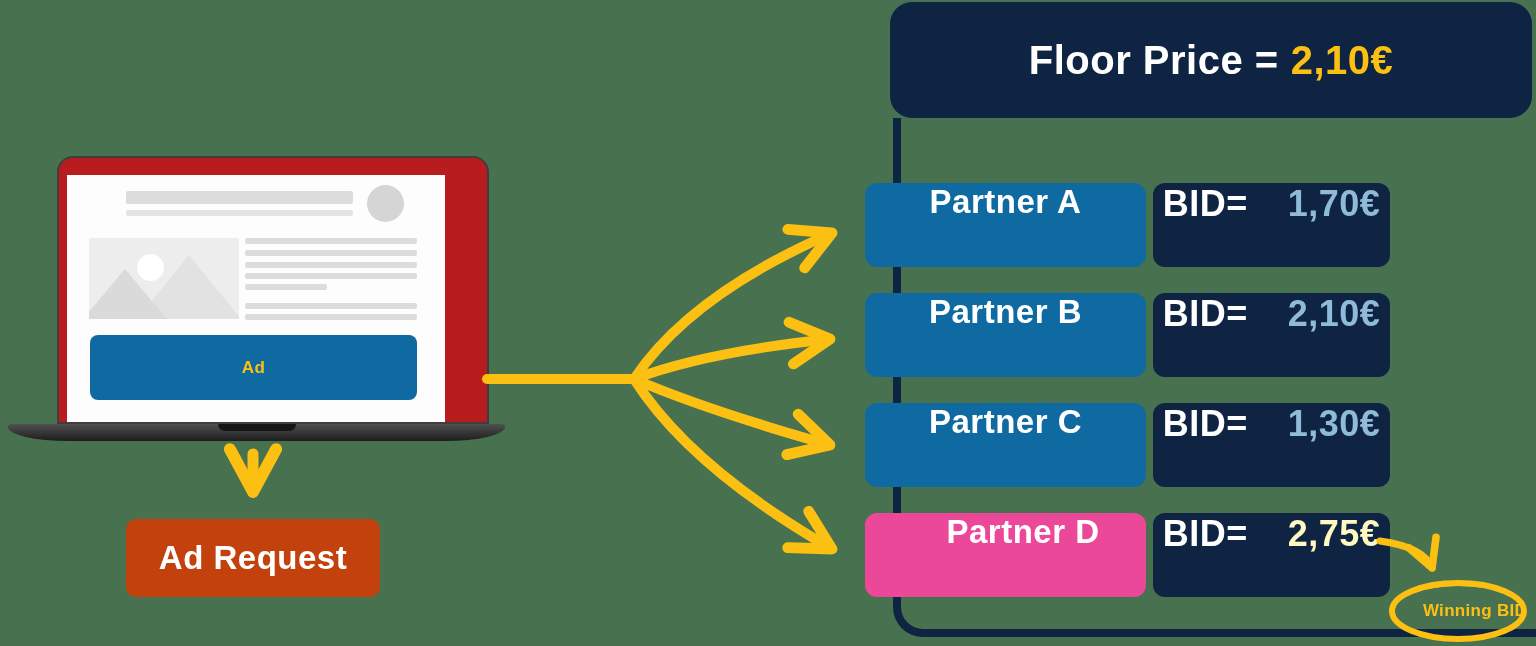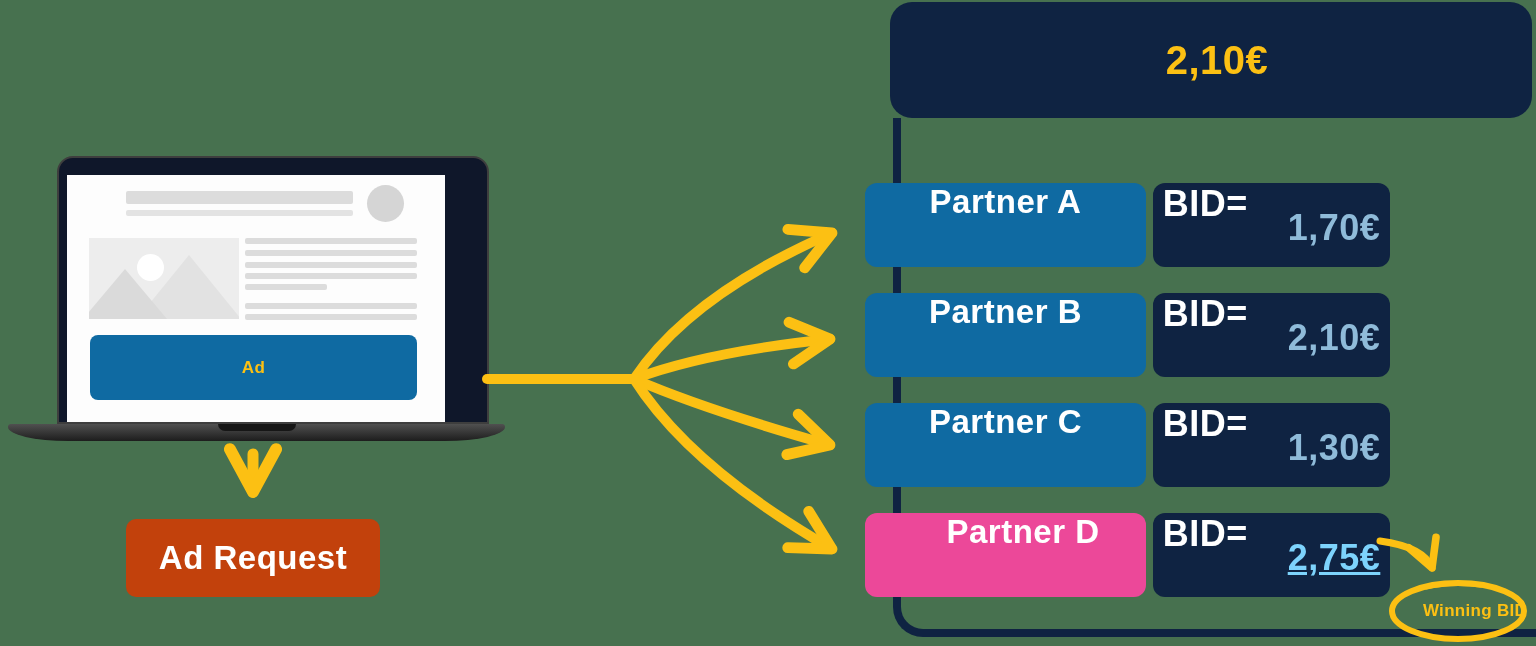--- a/index.html
+++ b/index.html
@@ -2,21 +2,21 @@
 <html><head>
 <meta charset="utf-8">
 <style>
   * { margin:0; padding:0; box-sizing:border-box; }
   html,body { width:1536px; height:646px; }
   body { font-family:"Liberation Sans", sans-serif; }
   .stage { position:relative; width:1536px; height:646px; background:#47714f; overflow:hidden; }
 
   
   .laptop-screen { position:absolute; left:57px; top:156px; width:432px; height:268px;
-    background:#0f172a; border:2px solid #3e3e3e; border-radius:16px 16px 0 0; }
+    background:#b91c1c; border:2px solid #3e3e3e; border-radius:16px 16px 0 0; }
   .screen-white { position:absolute; left:67px; top:175px; width:378px; height:247px; background:#fdfdfd; }
   .mock-title { position:absolute; left:59px; top:16px; width:227px; height:13px; background:#dcdcdc; border-radius:2px; }
   .mock-sub   { position:absolute; left:59px; top:35px; width:227px; height:6px;  background:#e3e3e3; border-radius:2px; }
   .mock-avatar{ position:absolute; left:300px; top:10px; width:37px; height:37px; background:#d5d5d5; border-radius:50%; }
   .mock-img   { position:absolute; left:22px; top:63px; width:150px; height:81px; background:#ededed; overflow:hidden; }
   .mock-sun   { position:absolute; left:48px; top:16px; width:27px; height:27px; background:#ffffff; border-radius:50%; }
   .mt-right   { position:absolute; left:48px; bottom:0; width:0; height:0;
     border-left:52px solid transparent; border-right:52px solid transparent; border-bottom:64px solid #e2e2e2; }
   .mt-left    { position:absolute; left:-6px; bottom:0; width:0; height:0;
     border-left:42px solid transparent; border-right:42px solid transparent; border-bottom:50px solid #dadada; }
@@ -45,22 +45,22 @@
 
   .partner-row { position:absolute; left:865px; width:525px; height:84px; z-index:3; }
   .partner-box { position:absolute; left:0; top:0; width:281px; height:84px; background:#0f6aa2;
     border-radius:12px; display:flex; justify-content:center;
     color:#ffffff; font-size:33px; font-weight:700; letter-spacing:.5px; }
   .partner-box.highlight { background:#ec4899;padding-left:35px; }
   .bid-box { position:absolute; left:288px; top:0; width:237px; height:84px; background:#0f2342;
     border-radius:12px; display:flex; justify-content:center;
     font-size:36px; font-weight:800; letter-spacing:.5px;gap:40px; }
   .bid-label { color:#ffffff; }
-  .bid-value { color:#8fbbd9;margin-top:24px; }
-  .bid-value.highlight { color:#7dd3fc;text-decoration:underline; }
+  .bid-value { color:#8fbbd9; }
+  .bid-value.highlight { color:#fef9c3; }
 
   .arrows-svg { position:absolute; left:0; top:0; width:1536px; height:646px; z-index:2; pointer-events:none; }
   .win-svg    { position:absolute; left:0; top:0; width:1536px; height:646px; z-index:4; pointer-events:none; }
   .winning-label { position:absolute; left:1414px; top:601px; width:122px; text-align:center;
     color:#fcc013; font-size:17px; font-weight:700; letter-spacing:.3px; z-index:5; }
 </style>
 </head>
 <body>
 
 <div class="stage">
@@ -89,20 +89,21 @@
   </div>
   <div class="laptop-base">
     <div class="base-notch"></div>
   </div>
 
   <div class="ad-request">
     <span>Ad Request</span>
   </div>
 
   <div class="floor-header">
+    <span class="floor-label">Floor Price =</span>
     <span class="floor-value">2,10€</span>
   </div>
 
   <div class="bracket"></div>
 
   <svg class="arrows-svg" viewBox="0 0 1536 646">
     <defs>
       <marker id="chev" viewBox="0 0 10 10" refX="7.5" refY="5" markerWidth="6" markerHeight="6" orient="auto">
         <path d="M1,1.5 L7.5,5 L1,8.5" fill="none" stroke="#fcc013" stroke-width="1.8" stroke-linecap="round" stroke-linejoin="round"></path>
       </marker>

